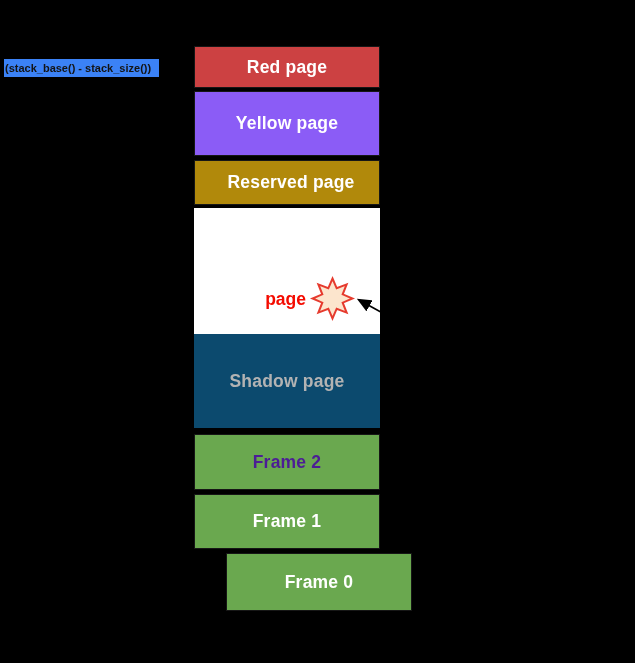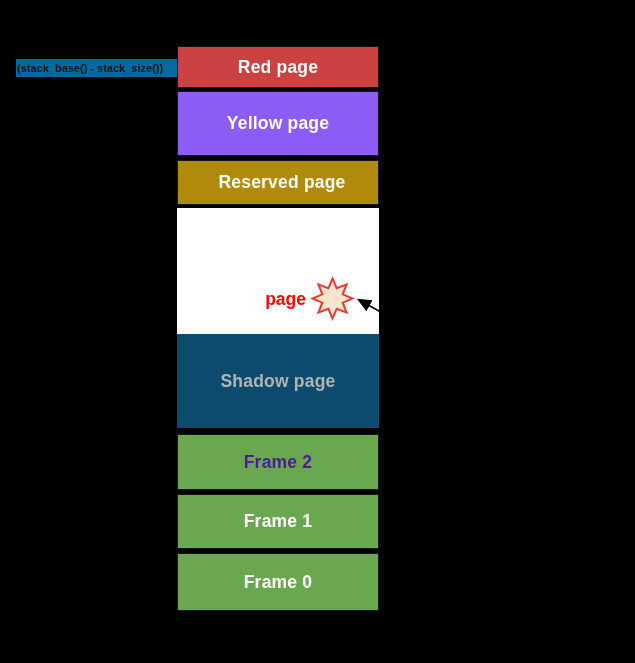--- a/index.html
+++ b/index.html
@@ -6,44 +6,44 @@
   .canvas{
     position:relative;
     width:635px;height:663px;
     background:#000;
     overflow:hidden;
     font-family:"Liberation Sans", sans-serif;
   }
   
   .block{
     position:absolute;
-    left:177px;width:202px;
+    left:194px;width:186px;
     box-sizing:border-box;
     display:flex;align-items:center;justify-content:center;
   }
   .bordered{border:1px solid #161616;}
   .block-label{
     font-size:17.5px;font-weight:bold;color:#fff;
     letter-spacing:.2px;white-space:nowrap;
   }
   .b-red      {top:46px;height:42px;}
   .b-yellow   {top:91px;height:65px;}
   .b-reserved {top:160px;height:45px;padding-left:8px;}
   .b-white    {top:208px;height:126px;background:#fff;}
   .b-shadow   {top:334px;height:94px;}
   .b-frame2   {top:434px;height:56px;}
   .b-frame1   {top:494px;height:55px;}
-  .b-frame0   {top:553px;height:58px;}
+  .b-frame0   {top:553px;height:58px;margin-left:32px;}
   
   .stack-limit{
-    position:absolute;left:16px;top:59px;
+    position:absolute;left:4px;top:59px;
     max-width:170px;
-    background:#0369a1;color:#141414;
+    background:#3b82f6;color:#141414;
     font-size:11px;font-weight:bold;
-    line-height:14px;padding:2px 14px 2px 1px;
+    line-height:14px;padding:2px 8px 2px 1px;
     white-space:nowrap;overflow:hidden;
   }
   
   .bang-label{
     position:absolute;left:240px;top:289px;width:66px;height:20px;
     text-align:right;font-size:17.5px;font-weight:bold;line-height:20px;
   }
   
   .overlay{position:absolute;left:0;top:0;pointer-events:none;}
 </style>

